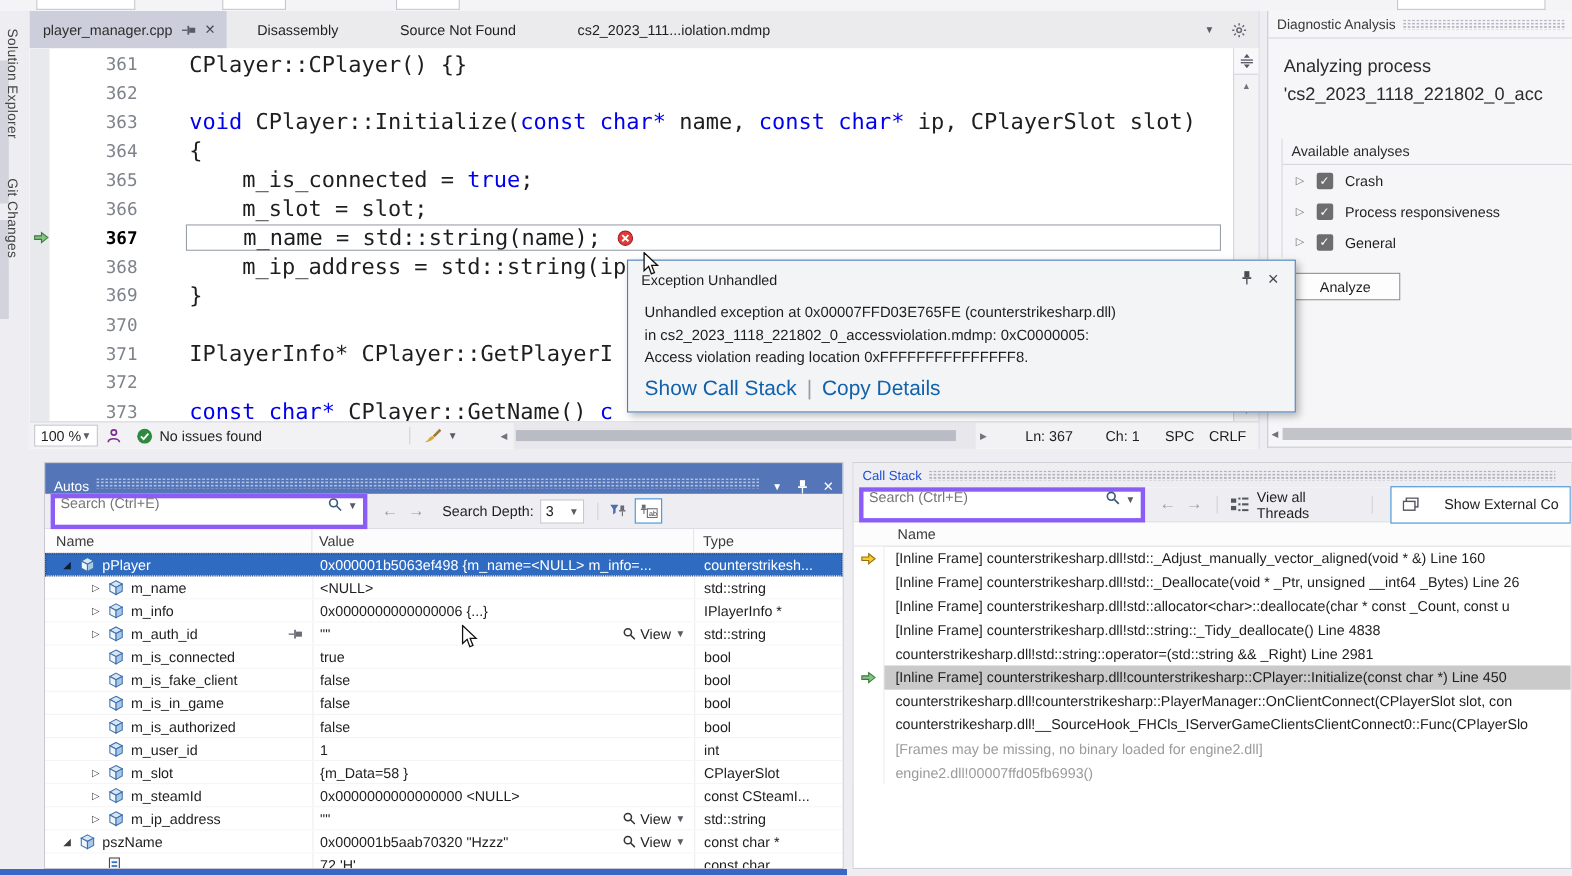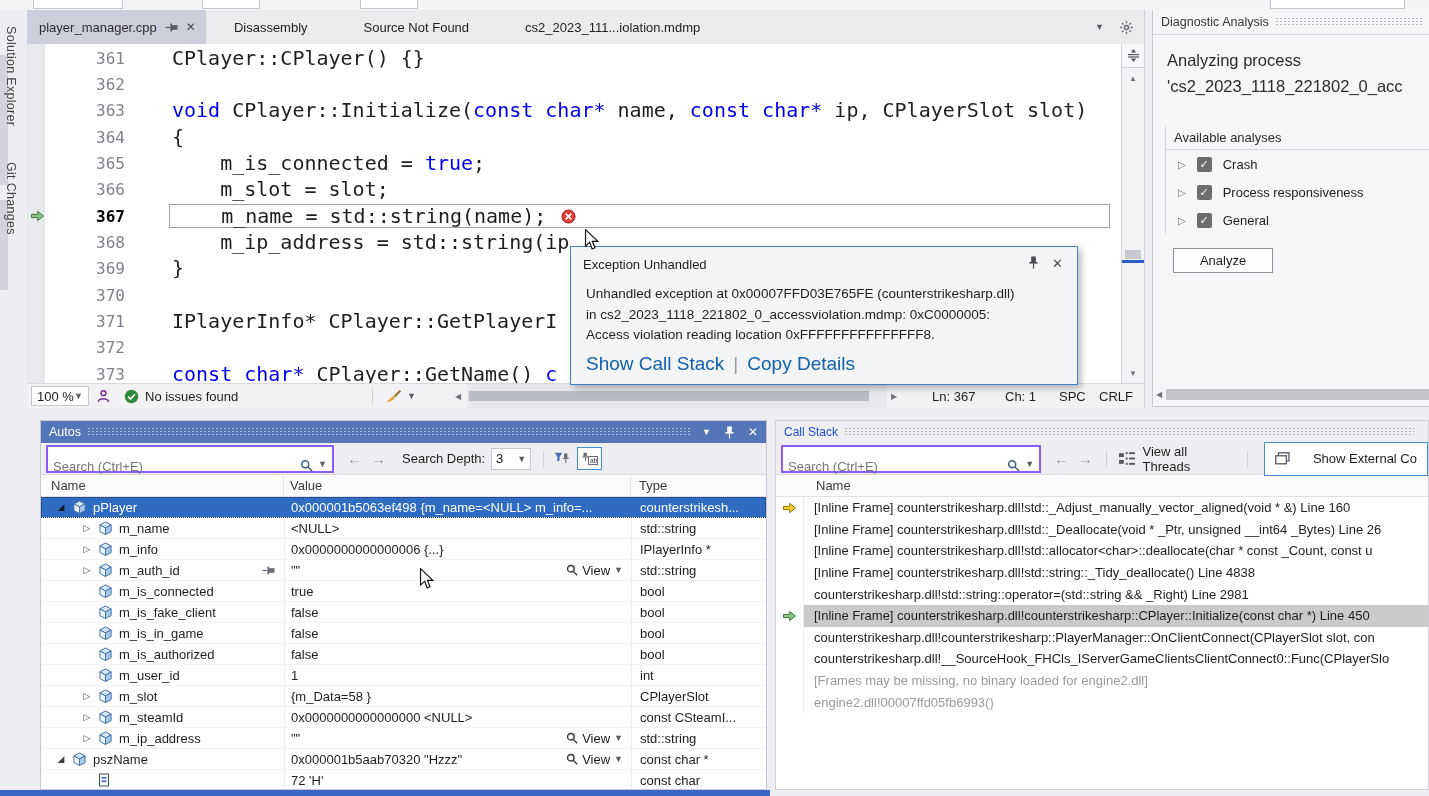--- a/index.html
+++ b/index.html
@@ -47,21 +47,21 @@
   .vs-mark{position:absolute;left:0;top:216px;width:100%;height:3px;background:#2b5fc7}
 
   .editor-status{position:absolute;left:0;bottom:0;right:0;height:25px;background:#f2f2f5;border-top:1px solid #d8d8de;font-size:13px}
   .sbi{position:absolute;top:0;height:24px;display:flex;align-items:center}
   .zoombox{left:4px;width:58px;height:20px;top:2px;background:#fff;border:1px solid #c6c6d0;padding:0 5px;justify-content:space-between}
   .sep{width:1px;height:16px;background:#d0d0d8;top:4px}
   .htrack{background:#e8e8ec}
   .hthumb{position:absolute;top:7px;height:10px;background:#b9bcc4}
 
   
-  .popup{position:absolute;left:570px;top:246px;width:508px;height:139px;background:#f3f4f6;border:1px solid #4a7ebc;
+  .popup{position:absolute;left:570px;top:236px;width:608px;height:139px;background:#f3f4f6;border:1px solid #4a7ebc;
          box-shadow:3px 3px 7px rgba(0,0,0,.28);z-index:20}
   .popup-title{padding:10px 12px 4px;font-size:13px;color:#1e1e1e}
   .popup-ico{position:absolute;top:9px;display:flex;color:#4a4a52}
   .popup-body{padding:8px 15px 0;font-size:13.5px;line-height:20.5px;color:#1e1e1e}
   .popup-links{position:absolute;left:15px;bottom:9px;display:flex;align-items:center;font-size:19px}
   .plink{color:#1261ad}
   .pdiv{color:#9a9aa2;margin:0 9px}
 
   
   .diag{position:absolute;left:1152px;top:10px;width:277px;height:397px;background:#f6f6f9;
@@ -75,25 +75,25 @@
   .an-row{height:28px;display:flex;align-items:center;padding-left:12px;gap:11px}
   .tri{color:#707070;font-size:10px}
   .cb{width:15px;height:15px;background:#6d6d6d;color:#fff;font-size:11px;display:flex;align-items:center;justify-content:center;border-radius:2px}
   .analyze{position:absolute;top:238px;left:20px;width:100px;height:25px;background:#fdfdfd;border:1px solid #8f8f98;
            font-size:13px;display:flex;align-items:center;justify-content:center;color:#1e1e1e}
   .diag-hs{position:absolute;bottom:5px;left:3px;right:0;height:13px;display:flex;align-items:center}
   .diag-hthumb{flex:1;height:11px;background:#c3c3ca;margin-left:4px}
   .scar{font-size:8px;color:#72727c}
 
   
-  .tool-title-blue{height:22px;background:#5476b9;color:#fff;display:flex;align-items:center;padding:4px 8px;font-size:12.5px}
+  .tool-title-blue{height:22px;background:#5476b9;color:#fff;display:flex;align-items:flex-start;padding:14px 8px;font-size:12.5px}
   .tool-title-gray{height:22px;background:#eeeef2;color:#1d4ed8;display:flex;align-items:center;padding:0 8px;font-size:12px}
   .tt-ico{display:flex;align-items:center;gap:13px;margin-left:6px}
   .tbar{height:32px;background:#eeeef2;display:flex;align-items:center;border-bottom:1px solid #dcdce2}
-  .searchbox{margin-left:5px;height:23px;background:#fff;border:2px solid #8b5cf6;display:flex;align-items:flex-start;padding:12px 5px;gap:5px}
+  .searchbox{margin-left:5px;height:23px;background:#fff;border:4px solid #8b5cf6;display:flex;align-items:flex-end;padding:12px 5px;gap:5px}
   .searchbox input{border:none;outline:none;flex:1;font:13px "Liberation Sans",sans-serif;color:#1e1e1e;background:transparent;min-width:0}
   .searchbox input::placeholder{color:#767676}
   .navarr{font-size:15px;color:#9a9aa2}
   .lbl{color:#1e1e1e}
   .spin{width:40px;height:22px;background:#fff;border:1px solid #c6c6d0;display:flex;align-items:center;padding:0 4px;justify-content:space-between;margin-left:6px}
   .togglebtn{height:23px;border:1px solid #3f8fd6;background:#fff;display:flex;align-items:center;justify-content:center}
 
   .autos{position:absolute;left:40px;top:420px;width:727px;height:370px;background:#fff;border:1px solid #c8c8d2;overflow:hidden}
   .grid-head{height:22px;display:flex;background:#fcfcfd;border-bottom:1px solid #e0e0e6;color:#3a3a3a;align-items:center}
   .gh-name{width:243px;padding-left:10px;border-right:1px solid #e4e4ea;align-self:stretch;display:flex;align-items:center}

